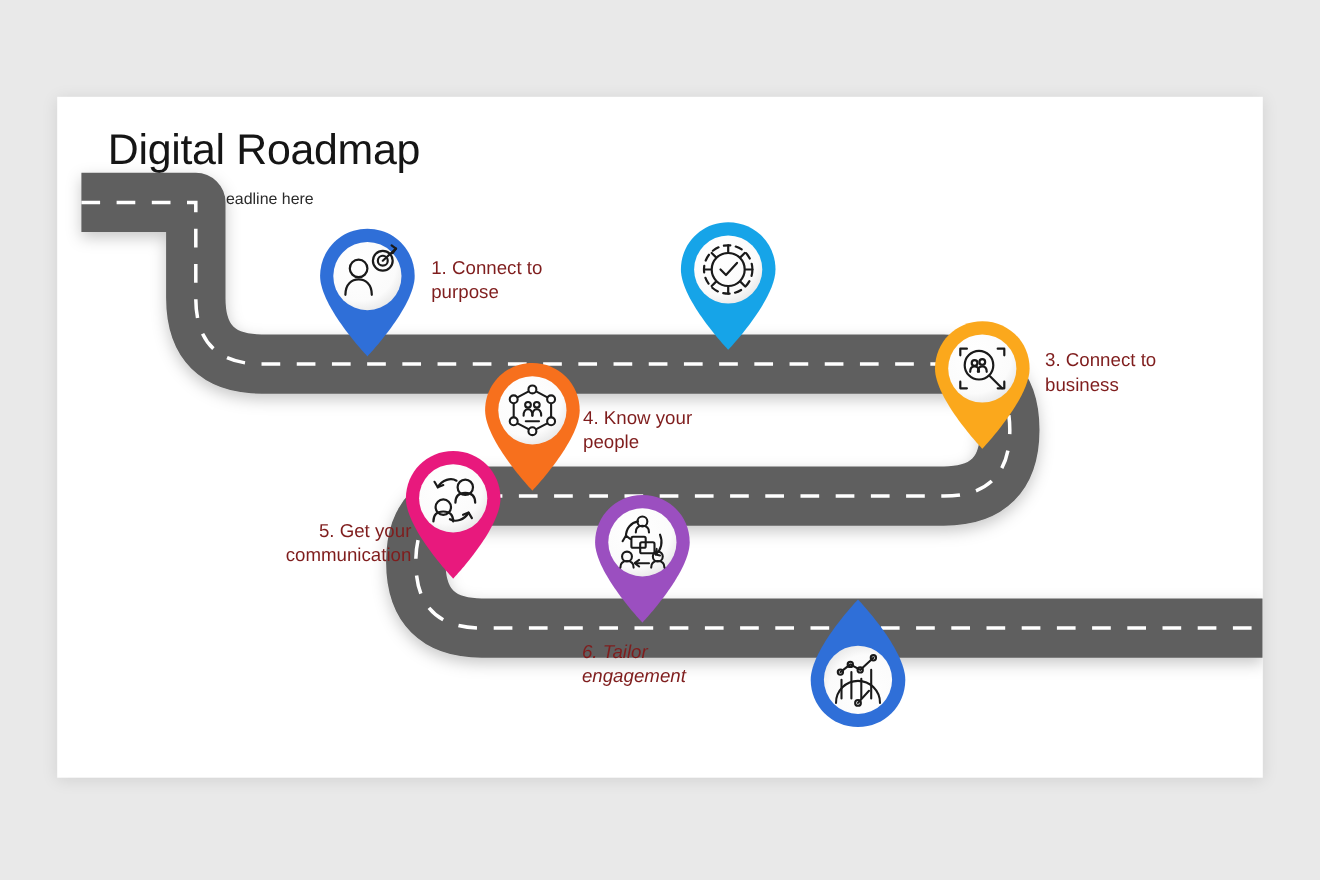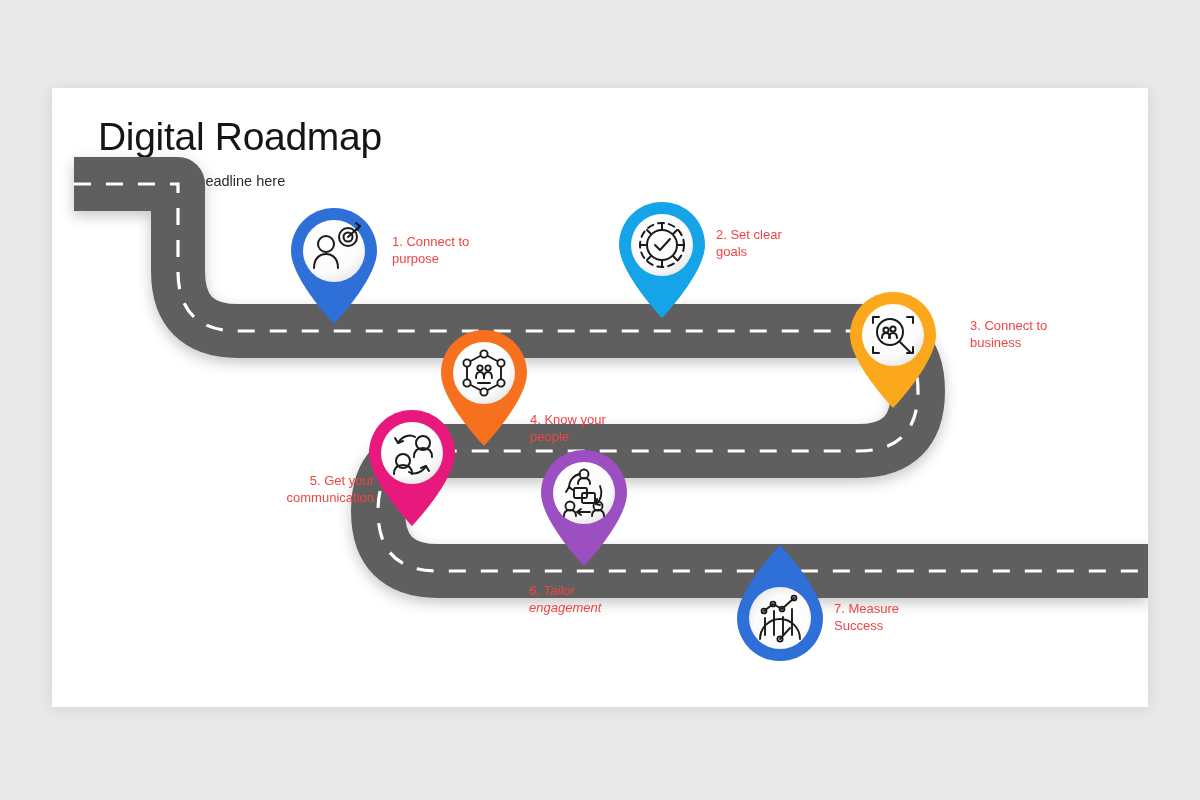--- a/index.html
+++ b/index.html
@@ -26,21 +26,21 @@
     font-size:14.5px;font-weight:400;color:#2b2b2b;
     white-space:nowrap;
   }
   #road-layer{position:absolute;left:0;top:0;width:1096px;height:619px;}
   #pin-layer{position:absolute;left:0;top:0;width:1096px;height:619px;}
 
   .pin{position:absolute;width:96px;height:120px;}
   .pin svg{display:block;width:96px;height:120px;overflow:visible;}
 
   .label{
-    position:absolute;font-size:13px;line-height:1.32;color:#ef4444;
+    position:absolute;font-size:17px;line-height:1.32;color:#7f1d1d;
     font-weight:400;white-space:pre-line;
   }
   .label.right{text-align:left;}
   .label.left{text-align:right;margin-top:37px;}
   .label.center{text-align:left;font-style:italic;}
 </style>
 </head>
 <body>
 
 <div id="slide">
@@ -141,22 +141,20 @@
         <circle cx="48" cy="45" r="31" fill="url(#g2)"></circle>
         <g stroke="#1a1a1a" stroke-width="2" fill="none" stroke-linecap="round" stroke-linejoin="round">
           <circle cx="48" cy="45" r="15"></circle>
           <path d="M41 45 L46 50 L56 39"></path>
           <path d="M48 23 L48 29 M48 61 L48 67 M26 45 L32 45 M64 45 L70 45"></path>
           <path d="M33 30 L37 34 M59 56 L63 60 M63 30 L59 34 M37 56 L33 60"></path>
           <circle cx="48" cy="45" r="22" stroke-dasharray="6 5"></circle>
         </g>
       </svg>
     </div>
-    <div class="label right" style="left:664px;top:138px;width:140px;">2. Set clear
-goals</div>
 
     <div class="pin" style="left:793px;top:202px;">
       <svg viewBox="0 0 96 120">
         <defs>
           <radialGradient id="g3" cx="38%" cy="32%" r="78%">
             <stop offset="0%" stop-color="#ffffff"></stop>
             <stop offset="70%" stop-color="#fbfbfb"></stop>
             <stop offset="100%" stop-color="#e3e3e3"></stop>
           </radialGradient>
         </defs>
@@ -166,21 +164,21 @@
           <path d="M28 33 L28 27 L34 27 M62 27 L68 27 L68 33 M28 57 L28 63 L34 63 M68 57 L68 63 L62 63"></path>
           <circle cx="45" cy="42" r="13"></circle>
           <path d="M55 52 L66 63"></path>
           <circle cx="41" cy="40" r="2.6"></circle>
           <circle cx="48" cy="39" r="2.6"></circle>
           <path d="M37 48 C37 44 39 43 41 43 C43 43 45 44 45 48"></path>
           <path d="M44 48 C44 44 46 43 48 43 C50 43 52 44 52 48"></path>
         </g>
       </svg>
     </div>
-    <div class="label right" style="left:898px;top:229px;width:150px;margin-left:20px;">3. Connect to
+    <div class="label right" style="left:898px;top:229px;width:150px;">3. Connect to
 business</div>
 
     <div class="pin" style="left:384px;top:240px;">
       <svg viewBox="0 0 96 120">
         <defs>
           <radialGradient id="g4" cx="38%" cy="32%" r="78%">
             <stop offset="0%" stop-color="#ffffff"></stop>
             <stop offset="70%" stop-color="#fbfbfb"></stop>
             <stop offset="100%" stop-color="#e3e3e3"></stop>
           </radialGradient>
@@ -196,21 +194,21 @@
           <circle cx="65" cy="55" r="3.6" fill="#fff"></circle>
           <circle cx="48" cy="64" r="3.6" fill="#fff"></circle>
           <circle cx="44" cy="40" r="2.6"></circle>
           <circle cx="52" cy="40" r="2.6"></circle>
           <path d="M40 50 C40 45 42 44 44 44 C46 44 48 45 48 50"></path>
           <path d="M48 50 C48 45 50 44 52 44 C54 44 56 45 56 50"></path>
           <path d="M42 55 L54 55"></path>
         </g>
       </svg>
     </div>
-    <div class="label right" style="left:478px;top:281px;width:140px;margin-top:42px;">4. Know your
+    <div class="label right" style="left:478px;top:281px;width:140px;">4. Know your
 people</div>
 
     <div class="pin" style="left:312px;top:320px;">
       <svg viewBox="0 0 96 120">
         <defs>
           <radialGradient id="g5" cx="38%" cy="32%" r="78%">
             <stop offset="0%" stop-color="#ffffff"></stop>
             <stop offset="70%" stop-color="#fbfbfb"></stop>
             <stop offset="100%" stop-color="#e3e3e3"></stop>
           </radialGradient>
@@ -283,17 +281,15 @@
           <circle cx="32" cy="38" r="2.4"></circle>
           <circle cx="41" cy="31" r="2.4"></circle>
           <circle cx="50" cy="36" r="2.4"></circle>
           <circle cx="62" cy="25" r="2.4"></circle>
           <path d="M28 66 A20 20 0 0 1 68 66"></path>
           <path d="M48 66 L58 55"></path>
           <circle cx="48" cy="66" r="2.6"></circle>
         </g>
       </svg>
     </div>
-    <div class="label right" style="left:782px;top:512px;width:140px;">7. Measure
-Success</div>
 
   </div>
 </div>
 
 </body></html>

